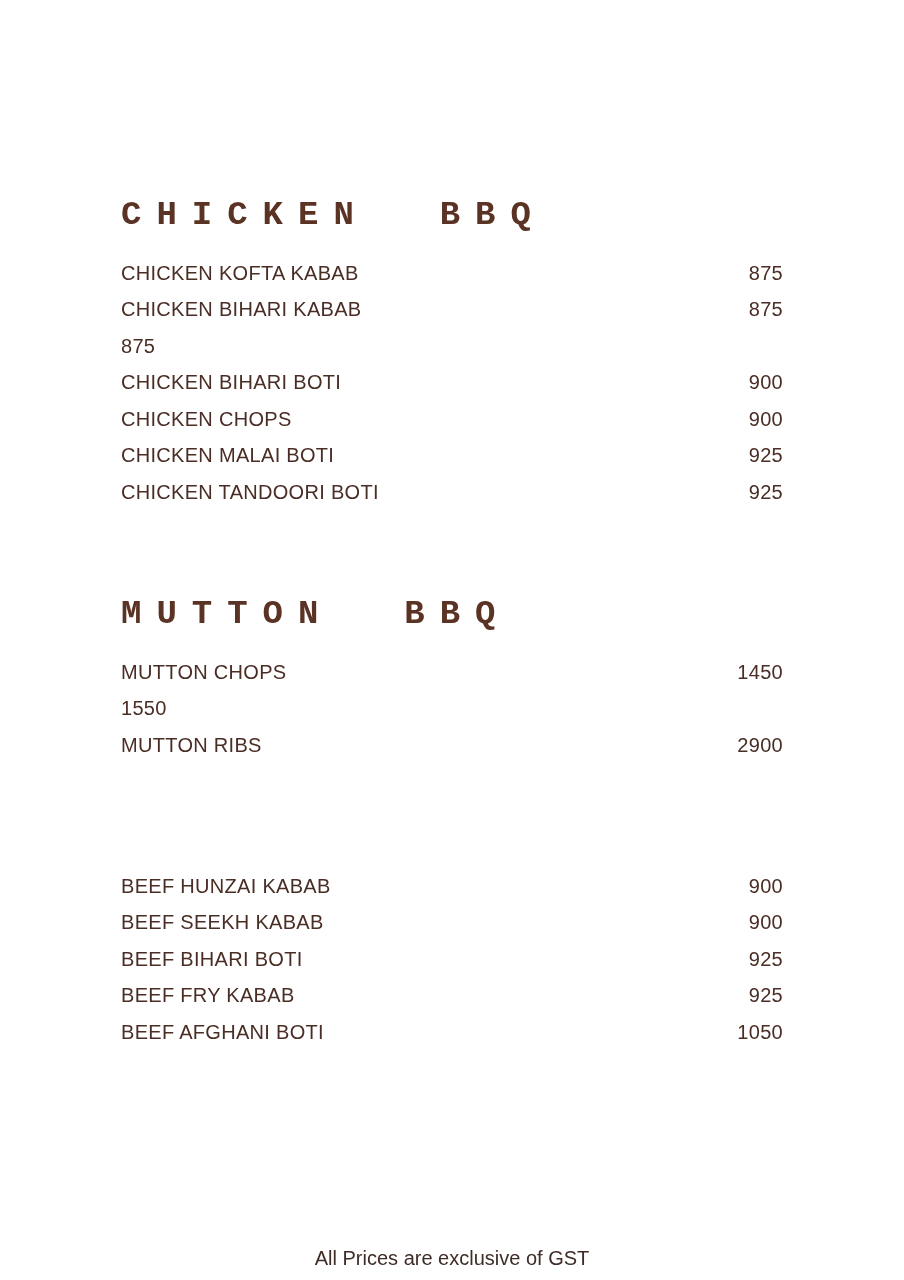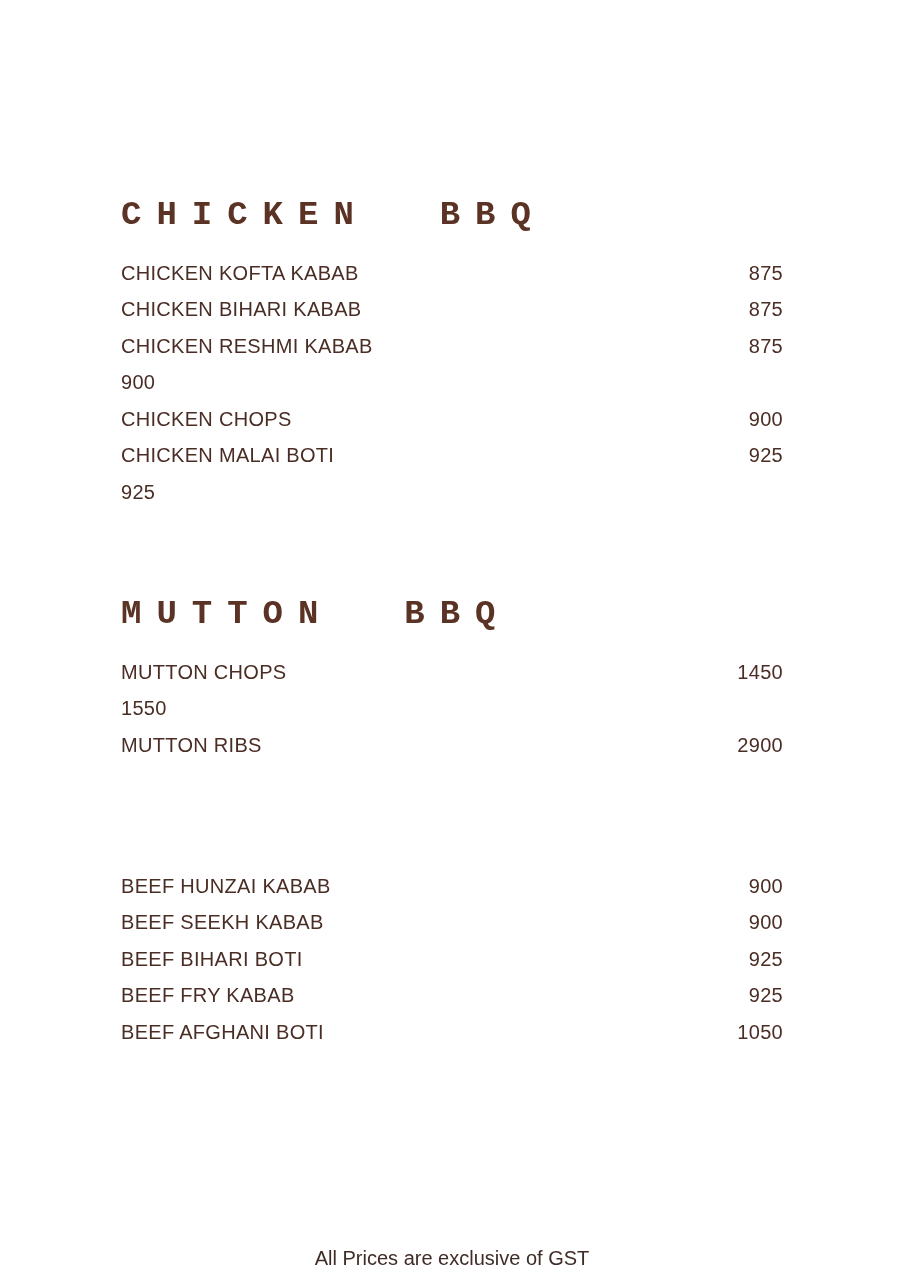--- a/index.html
+++ b/index.html
@@ -25,35 +25,36 @@
   <div class="items">
     <div class="row">
         <span class="name">CHICKEN KOFTA KABAB</span>
         <span class="price">875</span>
       </div>
     <div class="row">
         <span class="name">CHICKEN BIHARI KABAB</span>
         <span class="price">875</span>
       </div>
     <div class="row">
-        <span class="name">CHICKEN RESHMI KABAB</span>
         <span class="price">875</span>
       </div>
     <div class="row">
+        <span class="name">CHICKEN BIHARI BOTI</span>
         <span class="price">900</span>
       </div>
     <div class="row">
         <span class="name">CHICKEN CHOPS</span>
         <span class="price">900</span>
       </div>
     <div class="row">
         <span class="name">CHICKEN MALAI BOTI</span>
         <span class="price">925</span>
       </div>
     <div class="row">
+        <span class="name">CHICKEN TANDOORI BOTI</span>
         <span class="price">925</span>
       </div>
   </div>
 </div>
 
 <div class="section" style="top:594px;">
   <h2 class="heading">MUTTON  BBQ</h2>
   <div class="items">
     <div class="row">
         <span class="name">MUTTON CHOPS</span>

